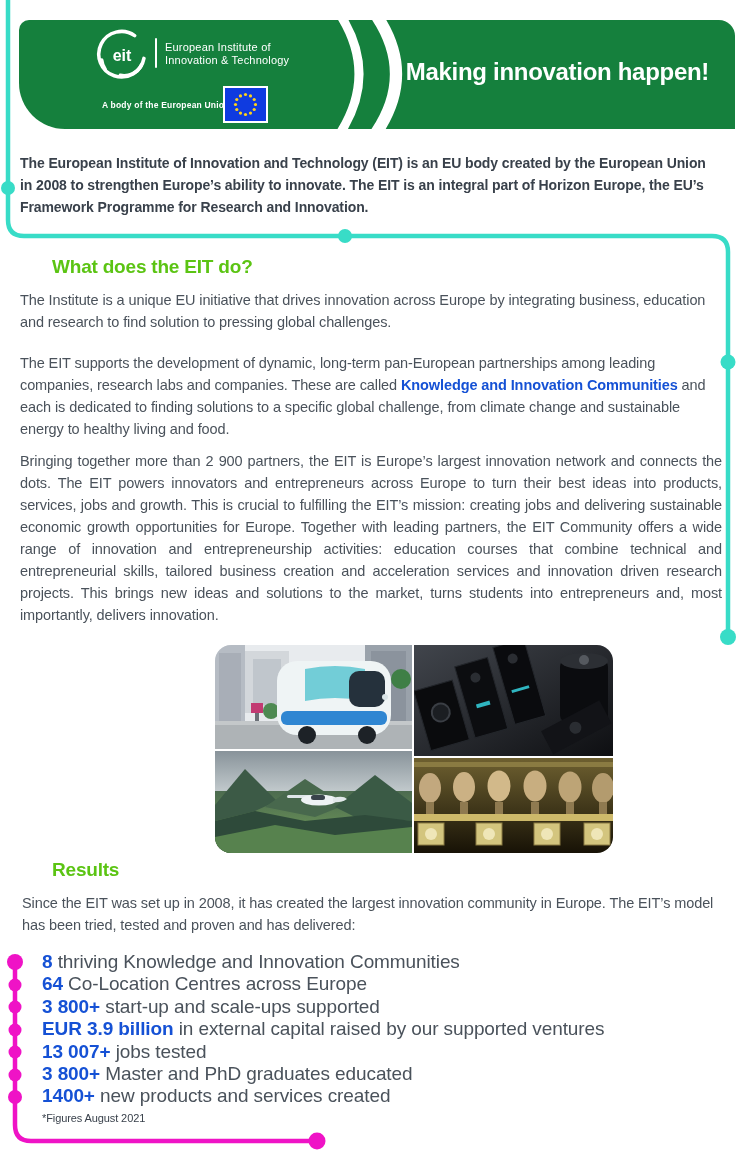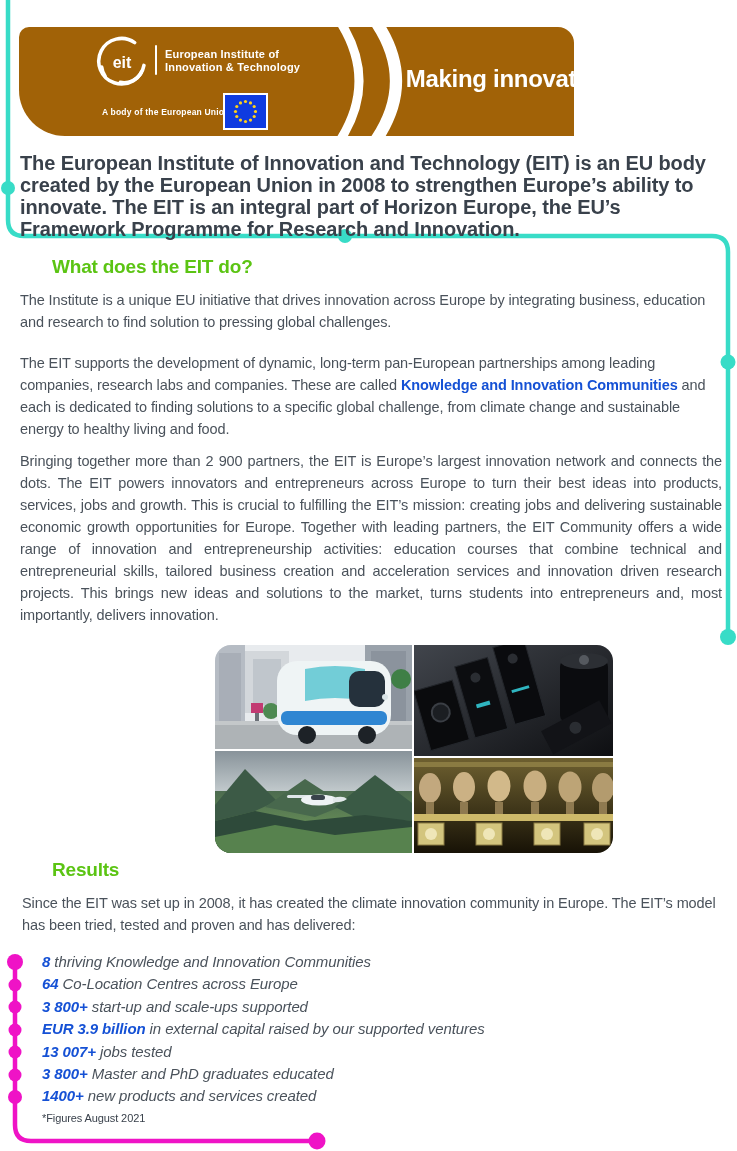--- a/index.html
+++ b/index.html
@@ -7,56 +7,56 @@
     position:relative;width:737px;height:1151px;overflow:hidden;
     background:#ffffff;
     font-family:"Liberation Sans",sans-serif;
     -webkit-font-smoothing:antialiased;
   }
   .abs{position:absolute;}
   
   .decor{position:absolute;left:0;top:0;width:737px;height:1151px;pointer-events:none;}
   
   .banner{
-    left:19px;top:27px;width:555px;height:109px;
-    background:#a16207;
+    left:19px;top:20px;width:716px;height:109px;
+    background:#15803d;
     border-radius:10px 16px 0 46px;
     overflow:hidden;
   }
   .banner svg.arcs{position:absolute;left:0;top:0;width:699px;height:109px;}
   .eit-logo{position:absolute;left:76px;top:8px;width:54px;height:54px;}
   .logo-sep{position:absolute;left:136px;top:18px;width:2px;height:30px;background:#ffffff;border-radius:1px;}
-  .logo-caption{position:absolute;left:146px;top:21px;color:#ffffff;font-size:11px;line-height:13px;font-weight:bold;letter-spacing:.2px;}
+  .logo-caption{position:absolute;left:146px;top:21px;color:#ffffff;font-size:11px;line-height:13px;font-weight:normal;letter-spacing:.2px;}
   .body-caption{position:absolute;left:83px;top:80px;color:#ffffff;font-size:8.5px;font-weight:bold;letter-spacing:.2px;}
   .eu-flag{position:absolute;left:204px;top:66px;width:45px;height:37px;}
   .tagline{
     position:absolute;left:360px;top:38px;width:330px;height:34px;
     color:#ffffff;font-size:24px;font-weight:bold;text-align:right;letter-spacing:-.3px;
   }
   
   .intro{
     left:20px;top:152px;width:700px;
-    color:#39414b;font-size:20px;line-height:22px;font-weight:bold;letter-spacing:-.1px;
+    color:#39414b;font-size:14px;line-height:22px;font-weight:bold;letter-spacing:-.1px;
   }
   .h-green{color:#5bc413;font-size:19px;font-weight:bold;letter-spacing:-.2px;margin-left:32px;}
   .para{
     color:#4a525b;font-size:14.5px;line-height:22px;letter-spacing:-.1px;
   }
   .blue-bold{color:#1551d5;font-weight:bold;}
   .p-justify{text-align:justify;}
   
   .collage{
     left:215px;top:645px;width:398px;height:208px;
     border-radius:16px;overflow:hidden;background:#ffffff;
   }
   .collage .cell{position:absolute;overflow:hidden;}
   .cell svg{display:block;width:100%;height:100%;}
   
   .results-list{left:42px;top:951px;width:660px;}
-  .result-item{font-size:15px;line-height:22.4px;color:#4a525b;letter-spacing:-.1px;font-style:italic;}
+  .result-item{font-size:19px;line-height:22.4px;color:#4a525b;letter-spacing:-.1px;}
   .result-item .val{color:#1551d5;font-weight:bold;}
   .footnote{left:42px;top:1112px;color:#39414b;font-size:11px;letter-spacing:-.1px;}
 </style>
 </head>
 <body>
 
 <div class="page">
 
   <svg class="decor">
 
@@ -260,21 +260,21 @@
           <circle cx="133" cy="76" r="6" fill="#efe6b8"></circle>
           <rect x="170" y="65" width="26" height="22" fill="#d3c57e" stroke="#8a7b42"></rect>
           <circle cx="183" cy="76" r="6" fill="#efe6b8"></circle>
         </g>
       </svg>
     </div>
   </div>
 
   <div class="abs h-green" style="left:20px;top:859px;">Results</div>
 
-  <div class="abs para" style="left:22px;top:892px;width:700px;">Since the EIT was set up in 2008, it has created the climate innovation community in Europe. The EIT’s model has been tried, tested and proven and has delivered:</div>
+  <div class="abs para" style="left:22px;top:892px;width:700px;">Since the EIT was set up in 2008, it has created the largest innovation community in Europe. The EIT’s model has been tried, tested and proven and has delivered:</div>
 
   <div class="abs results-list">
 
       <div class="result-item">
         <span class="val">8</span><span> thriving Knowledge and Innovation Communities</span>
       </div>
 
       <div class="result-item">
         <span class="val">64</span><span> Co-Location Centres across Europe</span>
       </div>

